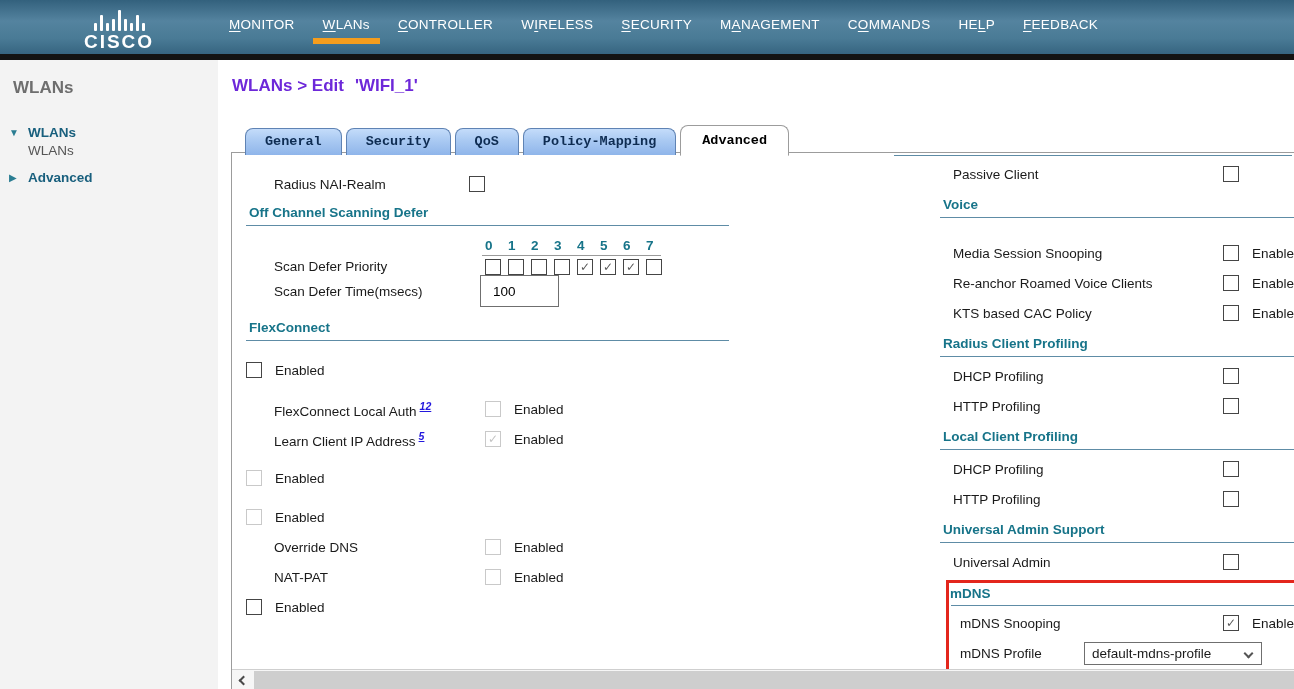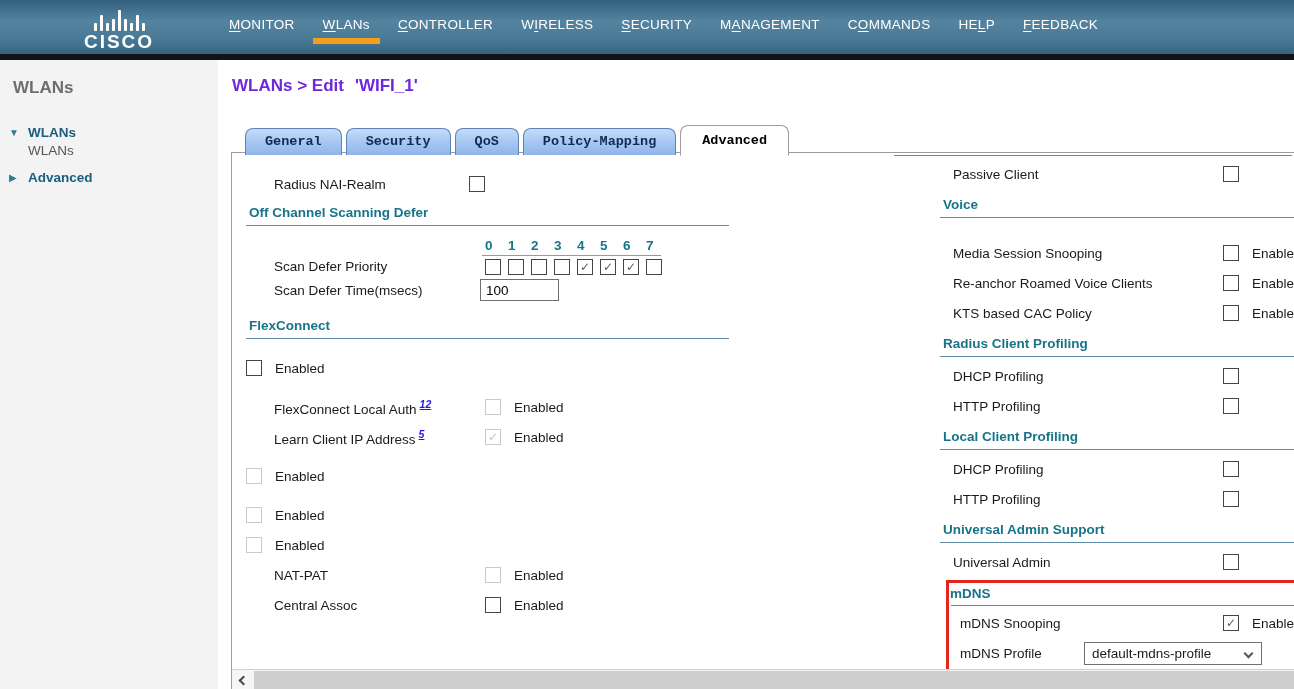--- a/index.html
+++ b/index.html
@@ -74,22 +74,22 @@
     font-size:12px; color:#5a5a5a; line-height:1; cursor:pointer; flex:0 0 auto; }
   .cbx.on::after { content:"\2713"; }
   .cbx.disabled { border-color:#c9c9c9; color:#c3c3c3; cursor:default; }
   
   .prio { align-items:flex-end; margin-top:12px; }
   .prio-digits { display:flex; }
   .prio-digits span { width:23px; font-weight:bold; color:#177489; text-align:left; }
   .prio-line { border-bottom:1px solid #9a9a9a; width:179px; margin:2px 0 3px -3px; }
   .prio-cbx { display:flex; }
   .prio-cbx .cbx { margin-right:7px; }
-  .txt { width:79px; height:22px; border:1px solid #6f6f6f; font-family:inherit;
-    font-size:13.5px; padding:0 5px; }
+  .txt { width:79px; height:32px; border:1px solid #6f6f6f; font-family:inherit;
+    font-size:13.5px; padding:0 12px; }
   
   .mdns-box { margin:3px 0 0 13px; width:371px; border:3px solid #e3261c; padding:3px 0 6px 0; }
   .mdns-box .sec-head { padding-left:1px; }
   .mdns-box .sec-line { margin:4px 2px 0 2px; width:auto; }
   .mdns-box .lbl { flex:0 0 274px; padding-left:11px; }
   .mdns-box .row.prof .lbl { flex-basis:135px; }
   .select { width:178px; height:23px; border:1px solid #6f6f6f; background:#fff;
     display:flex; align-items:center; padding:0 24px 0 7px; position:relative; cursor:pointer; }
   .chev { position:absolute; right:9px; top:7px; width:7px; height:7px;
     border-left:2px solid #555; border-bottom:2px solid #555; transform:rotate(-45deg); }
@@ -230,34 +230,34 @@
           </div>
           <div class="row two">
             <span class="cbx disabled"></span>
             <span class="suffix">Enabled</span>
           </div>
           <div class="row">
             <span class="cbx disabled"></span>
             <span class="suffix">Enabled</span>
           </div>
           <div class="row">
+            <div class="lbl">
+              <div>Override DNS</div>
+            </div>
             <span class="cbx disabled"></span>
             <span class="suffix">Enabled</span>
           </div>
           <div class="row">
             <div class="lbl">
               <div>NAT-PAT</div>
             </div>
             <span class="cbx disabled"></span>
             <span class="suffix">Enabled</span>
           </div>
           <div class="row">
-            <div class="lbl">
-              <div>Central Assoc</div>
-            </div>
             <span class="cbx"></span>
             <span class="suffix">Enabled</span>
           </div>
         </div>
     </div>
 
     <div class="col-right">
       <div class="row" style="margin-top:6px">
         <div class="lbl">Passive Client</div>
         <span class="cbx"></span>

